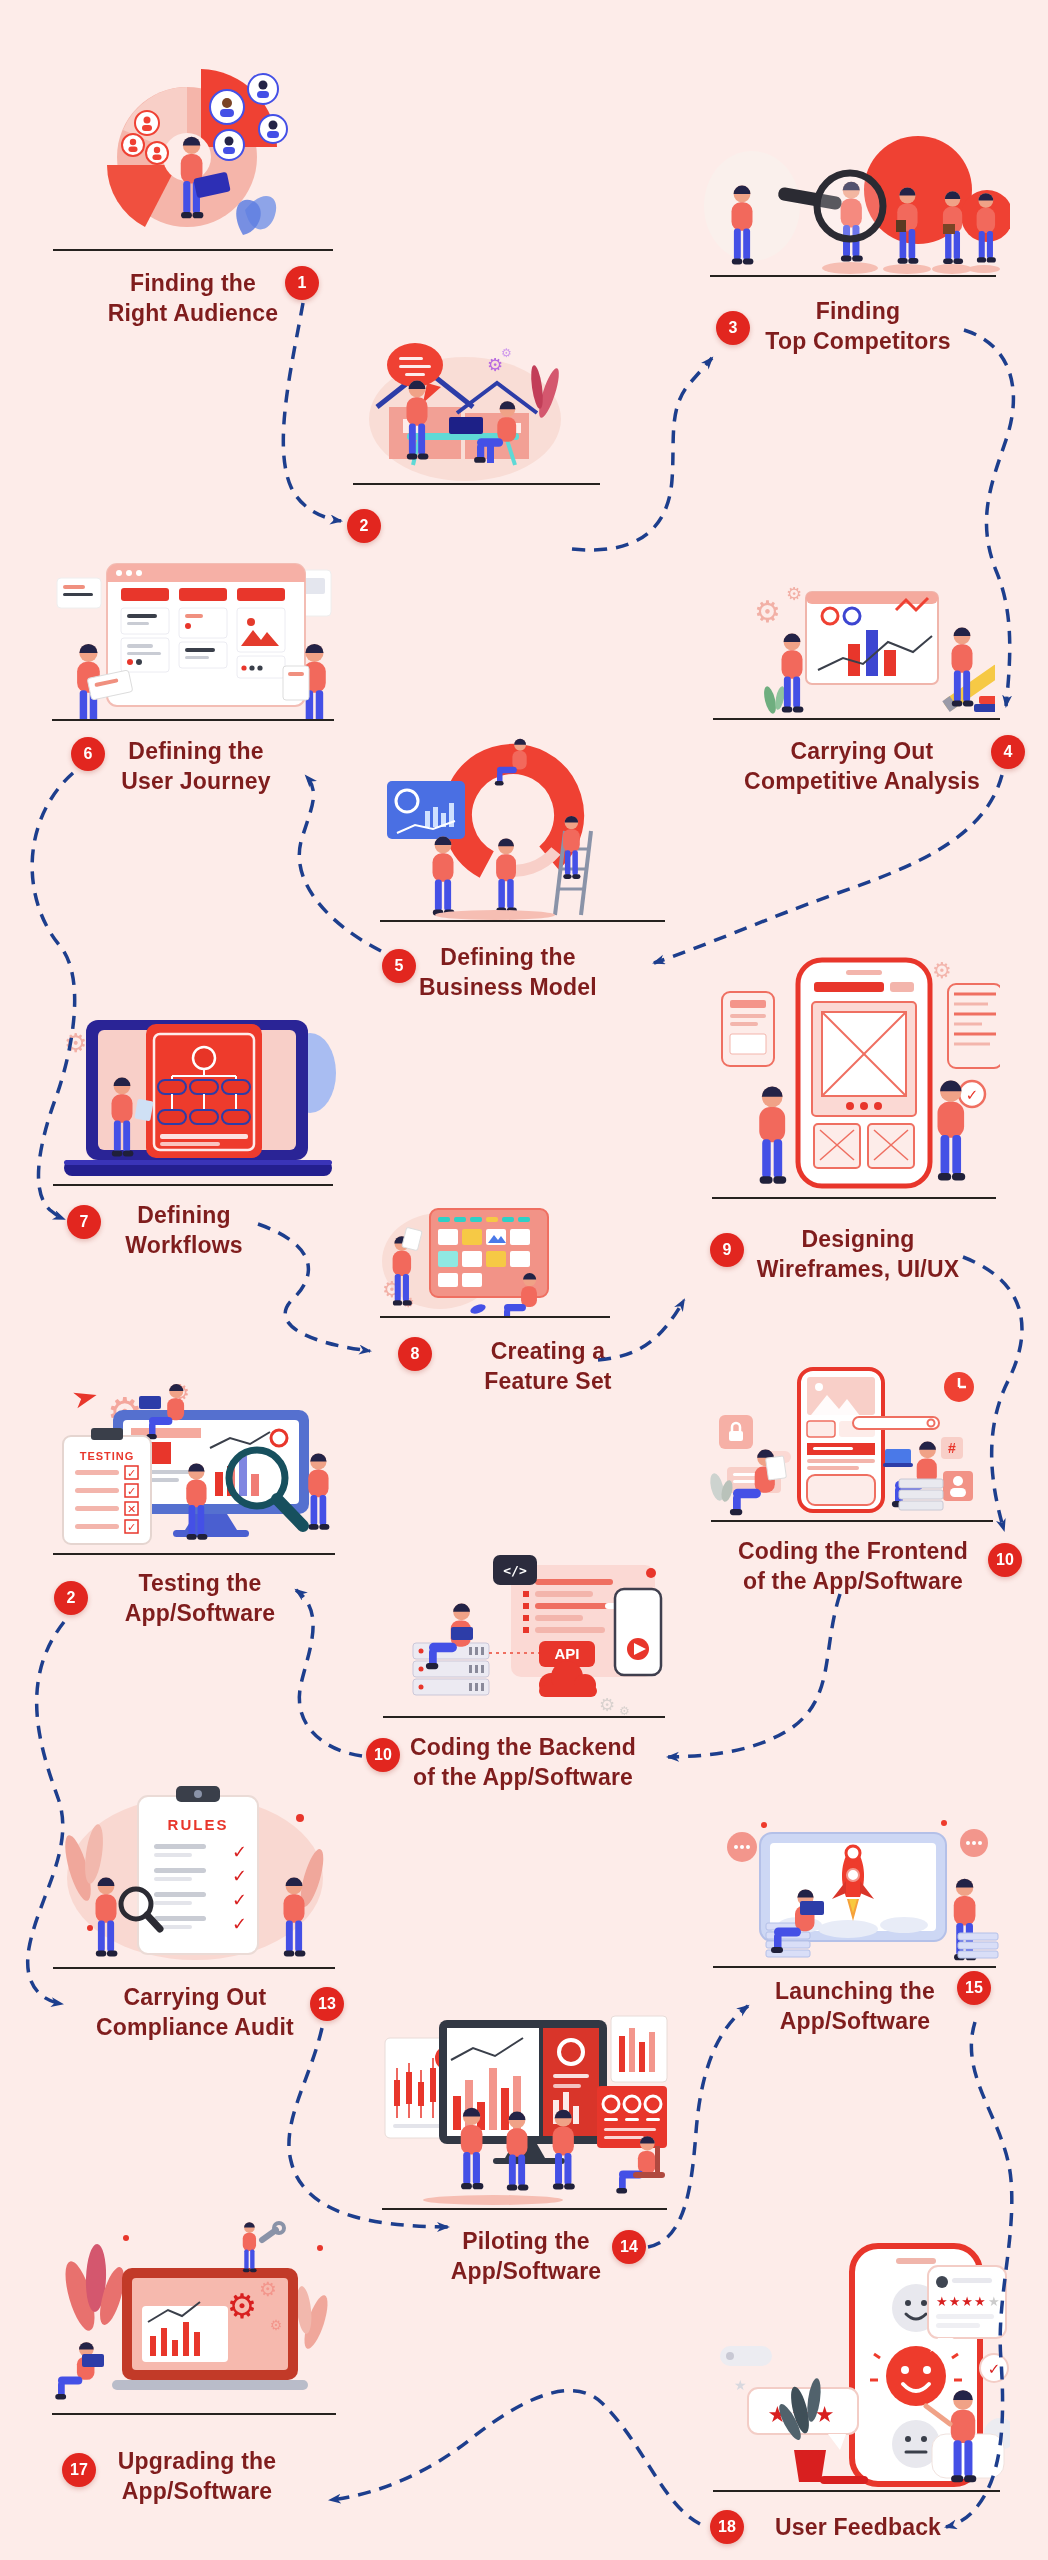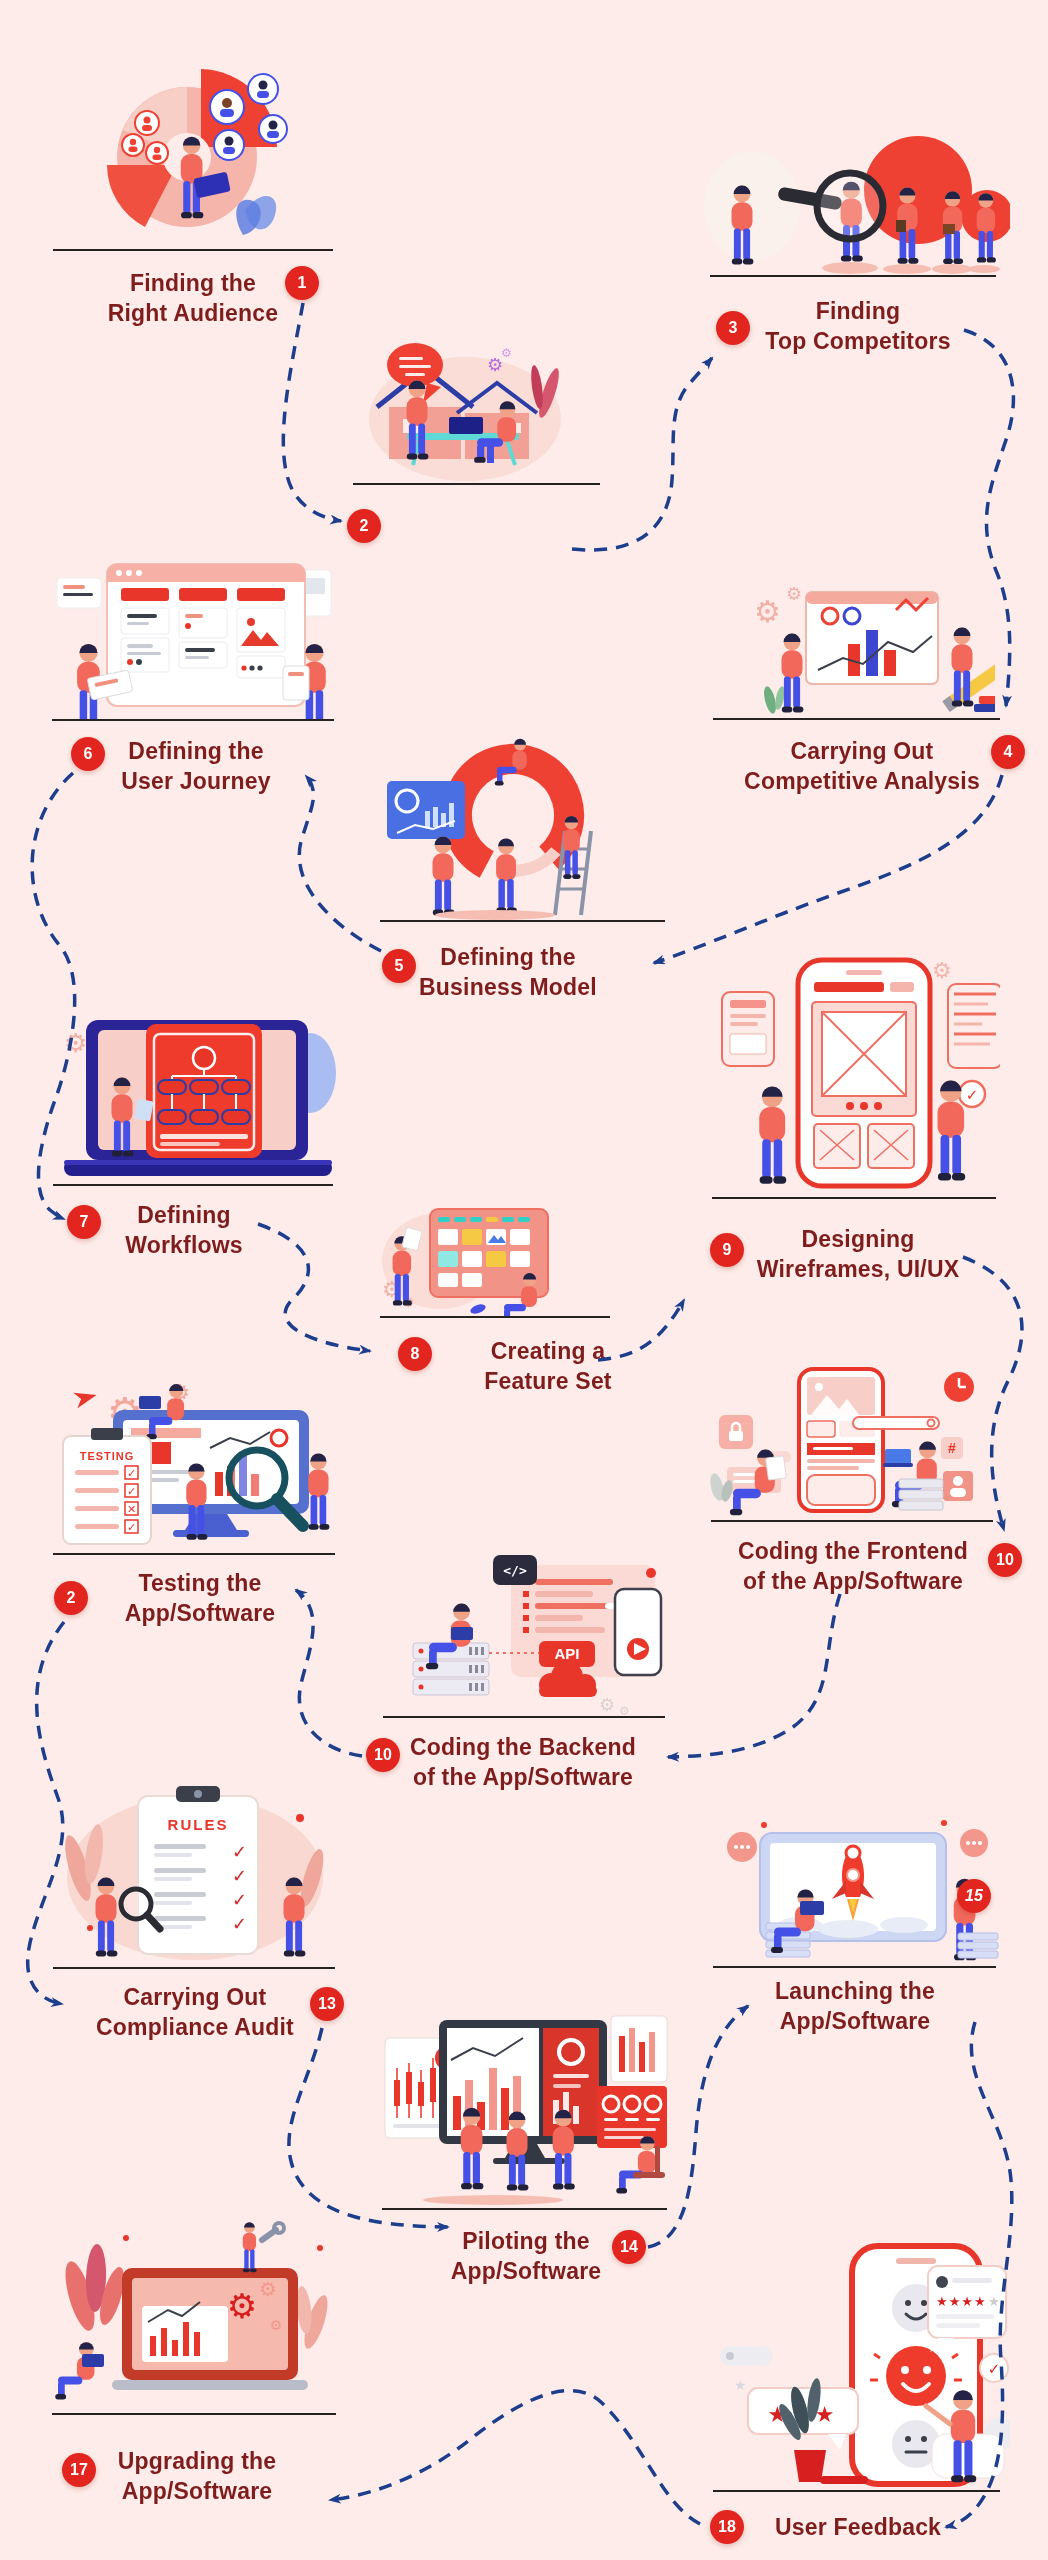--- a/index.html
+++ b/index.html
@@ -751,21 +751,21 @@
       <rect x="92" y="88" width="24" height="14" rx="2" fill="#2d3da8"></rect>
       <use href="#fig" transform="translate(238,62) scale(1.55)"></use>
       <rect x="250" y="120" width="40" height="7" rx="2" fill="#d9def7" stroke="#b4c0e8"></rect>
       <rect x="250" y="129" width="40" height="7" rx="2" fill="#d9def7" stroke="#b4c0e8"></rect>
       <rect x="250" y="138" width="40" height="7" rx="2" fill="#d9def7" stroke="#b4c0e8"></rect>
       <circle cx="56" cy="12" r="3" fill="#ee3b2c"></circle>
         <circle cx="236" cy="10" r="3" fill="#ee3b2c"></circle>
     </svg>
   </div>
   <div class="baseline" style="left:713px;top:1966px;width:283px;"></div>
-  <div class="badge" style="left:974px;top:1896px;font-style:italic;">
+  <div class="badge" style="left:974px;top:1988px;">
       <span>15</span>
     </div>
   <div class="label" style="left:855px;top:1976px;">
     <span>Launching the</span>
       <span>App/Software</span>
   </div>
 
   <div class="illus" style="left:700px;top:2238px;width:310px;height:252px;">
     <svg viewBox="0 0 310 252">
       <rect x="20" y="108" width="52" height="20" rx="10" fill="#ececf1"></rect>

